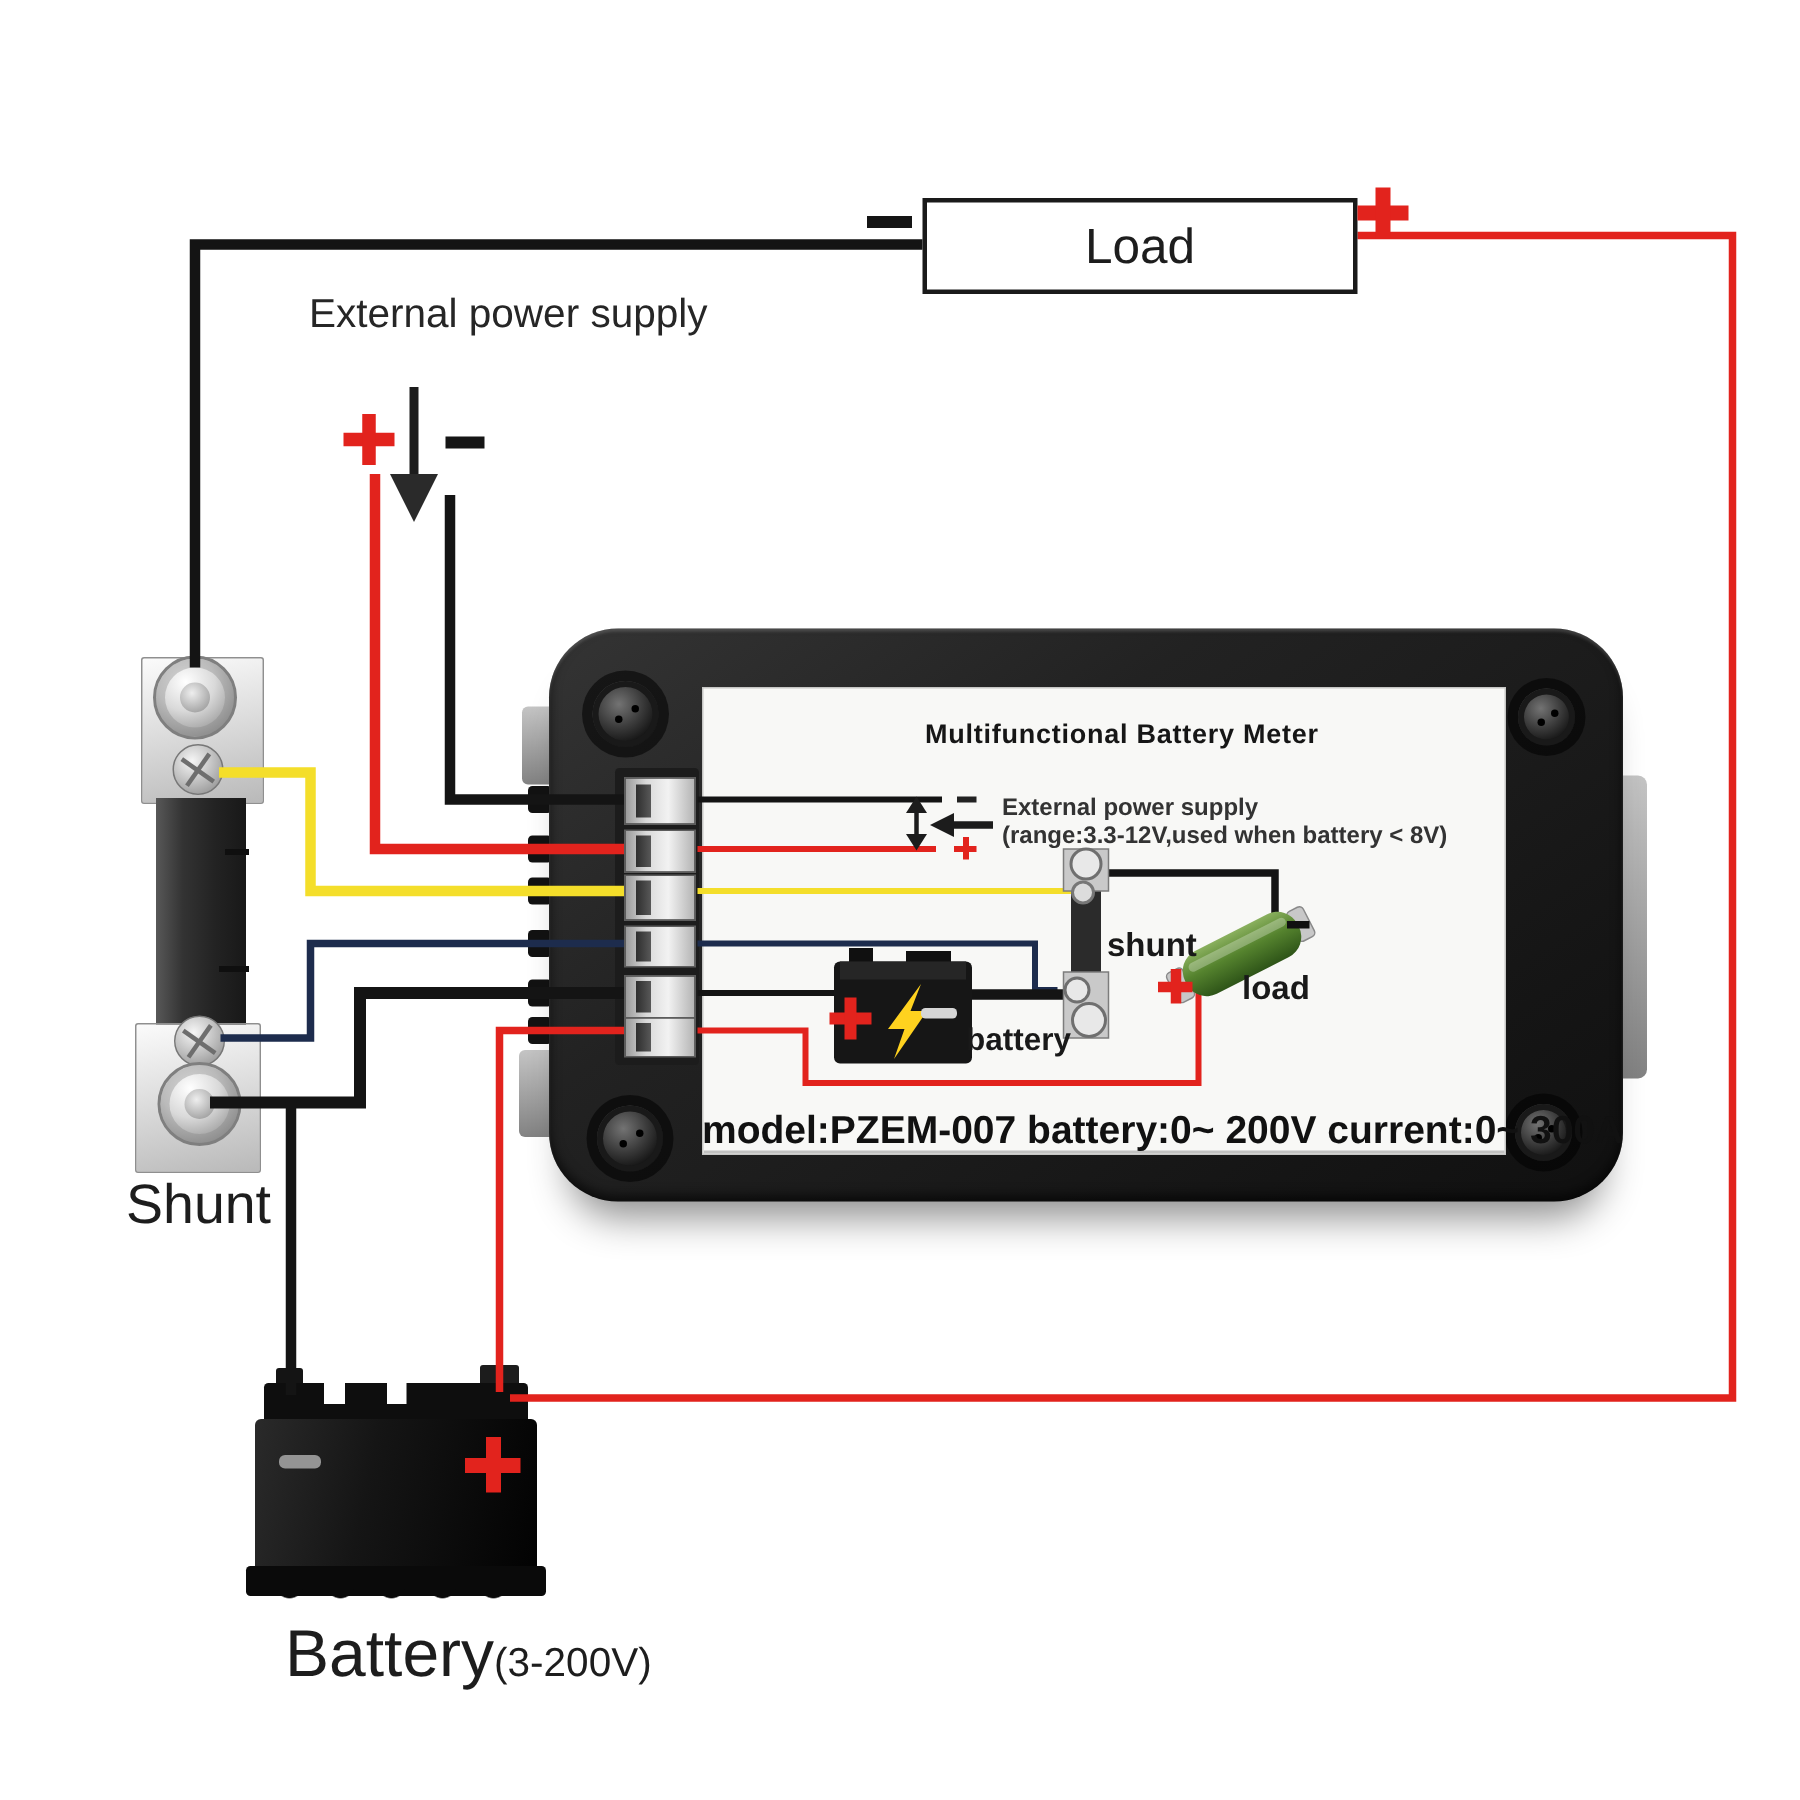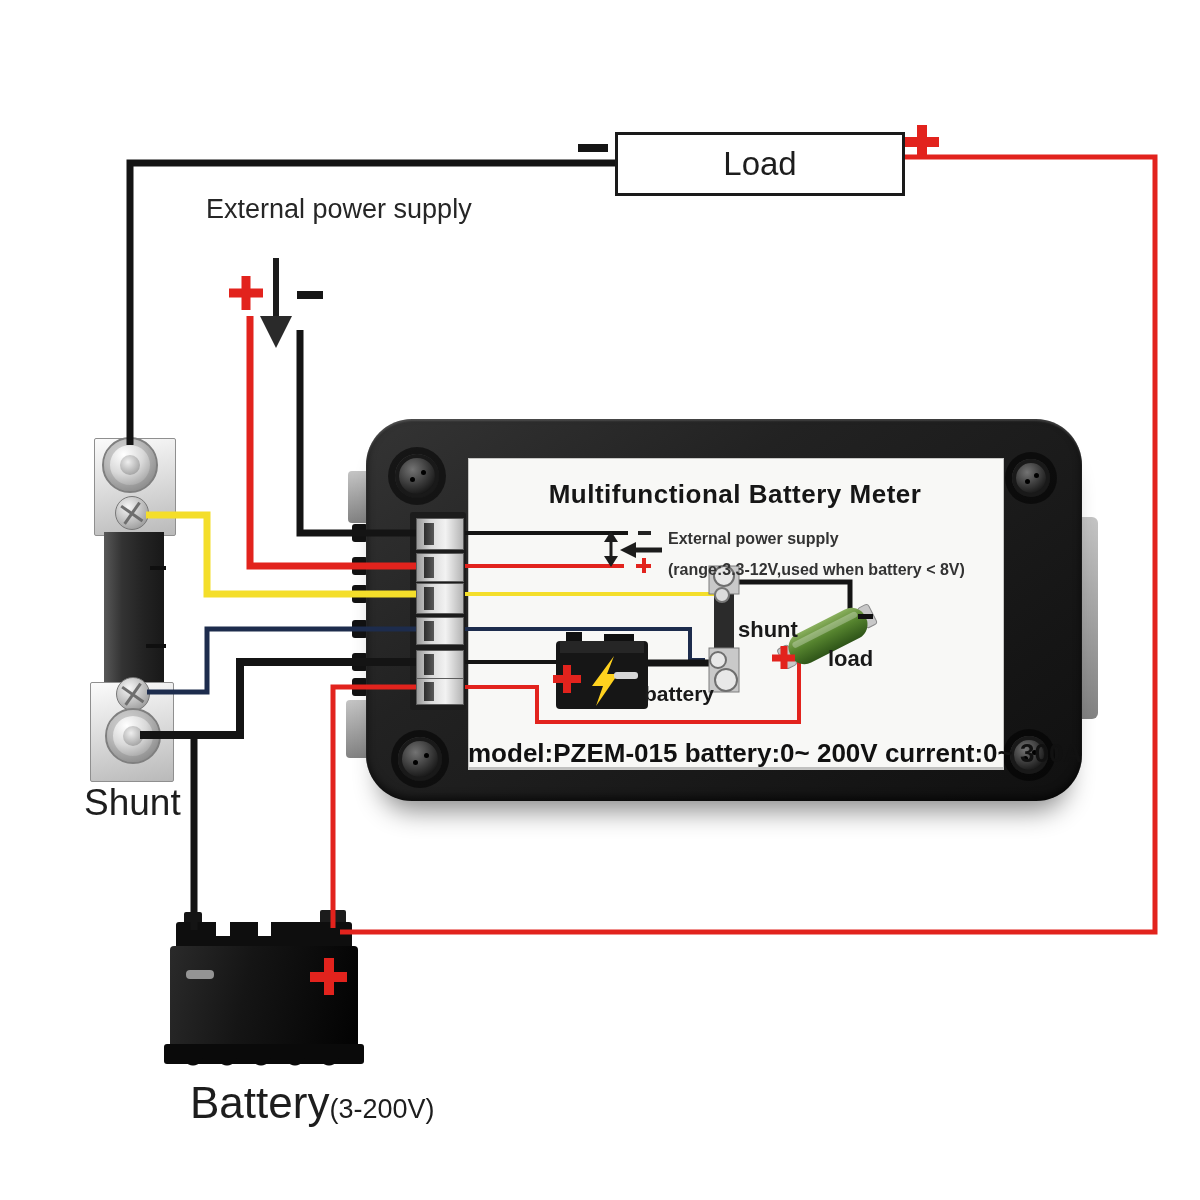--- a/index.html
+++ b/index.html
@@ -49,21 +49,21 @@
   .mscrew::before{left:34%;top:52%;} .mscrew::after{left:58%;top:36%;}
   .mlabel{left:468px;top:458px;width:534px;height:310px;background:#f8f8f6;border:1px solid #c6c6c4;
     box-shadow:inset 0 -2px 0 rgba(0,0,0,.22);z-index:1;}
   .tab{position:absolute;z-index:0;background:linear-gradient(180deg,#c4c4c4,#828282);border-radius:4px;}
   .nub{position:absolute;z-index:0;background:#121212;border-radius:3px;width:16px;height:18px;left:352px;}
   .termcol{left:410px;top:512px;width:56px;height:198px;background:#1c1c1c;border-radius:3px;z-index:1;}
   .term{position:absolute;left:416px;width:46px;z-index:1;border:1px solid #5c5c5c;
     background:linear-gradient(90deg,#9a9a9a 0%,#d9d9d9 30%,#f2f2f2 62%,#b4b4b4 100%);}
   .term::before{content:"";position:absolute;left:7px;top:12%;width:10px;height:76%;background:linear-gradient(90deg,#2e2e2e,#585858);}
   
-  .mtitle{left:468px;top:479px;width:534px;text-align:center;font-weight:bold;font-size:26px;color:#161616;letter-spacing:.5px;z-index:3;}
+  .mtitle{left:468px;top:479px;width:534px;text-align:center;font-weight:bold;font-size:18px;color:#161616;letter-spacing:.5px;z-index:3;padding-left:13px;}
   .mext{position:absolute;font-weight:bold;font-size:16px;color:#333;z-index:3;white-space:nowrap;}
   .msmall{position:absolute;font-weight:bold;font-size:22px;color:#191919;z-index:3;white-space:nowrap;}
   .mmodel{left:468px;top:738px;width:534px;text-align:center;font-weight:bold;font-size:26px;color:#111;z-index:3;white-space:nowrap;}
   .bat-post{position:absolute;background:#141414;border-radius:2px;z-index:1;}
   .bat-lid{left:176px;top:922px;width:176px;height:32px;background:#0e0e0e;border-radius:3px;z-index:1;}
   .bat-gap{position:absolute;background:#ffffff;z-index:1;}
   .bat-body{left:170px;top:946px;width:188px;height:106px;border-radius:4px 4px 0 0;z-index:1;
     background:linear-gradient(102deg,#2a2a2a 0%,#151515 40%,#020202 100%);}
   .bat-shine{left:186px;top:970px;width:28px;height:9px;background:#949494;border-radius:4px;z-index:1;}
   .bat-base{left:164px;top:1044px;width:200px;height:20px;background:#0a0a0a;border-radius:3px;z-index:1;}
@@ -200,17 +200,17 @@
 </div>
 
 <div class="abs shunt-label">Shunt</div>
 
 <div class="abs battery-label">
   <span class="big">Battery</span><span class="small">(3-200V)</span>
 </div>
 
 <div class="abs mtitle">Multifunctional Battery Meter</div>
 <div class="mext" style="left:668px;top:530px;">External power supply</div>
-<div class="mext" style="left:668px;top:549px;margin-top:12px;">(range:3.3-12V,used when battery &lt; 8V)</div>
+<div class="mext" style="left:668px;top:549px;">(range:3.3-12V,used when battery &lt; 8V)</div>
 <div class="msmall" style="left:738px;top:617px;">shunt</div>
 <div class="msmall" style="left:828px;top:646px;">load</div>
 <div class="msmall" style="left:644px;top:682px;font-size:21px;">battery</div>
-<div class="abs mmodel">model:PZEM-015 battery:0~ 200V current:0~ 300A</div>
+<div class="abs mmodel">model:PZEM-007 battery:0~ 200V current:0~ 300A</div>
 
 </body></html>

